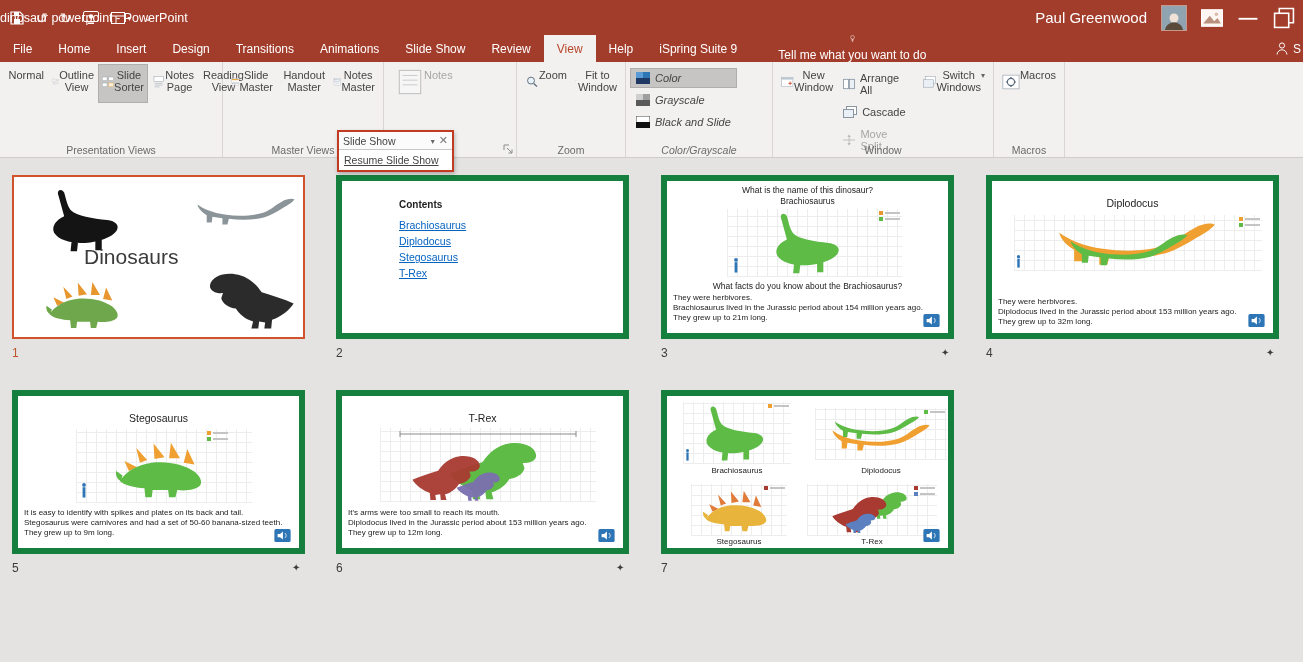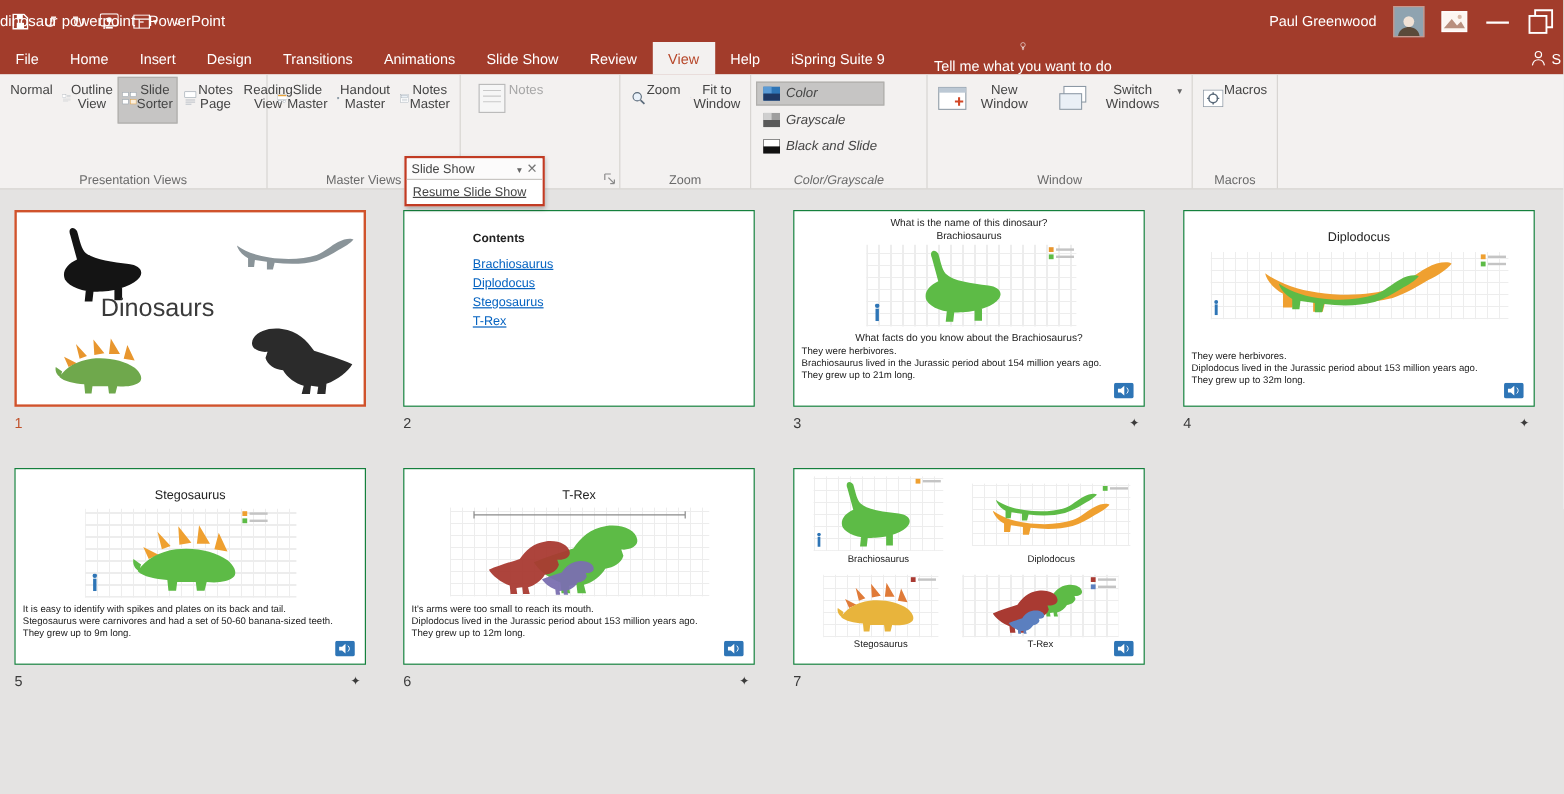--- a/index.html
+++ b/index.html
@@ -4,21 +4,21 @@
 <style>
   html,body{margin:0;padding:0;}
   .app{position:relative;width:1303px;height:662px;background:#E4E3E2;font-family:"Liberation Sans",sans-serif;overflow:hidden;}
 
   
   .titlebar{position:absolute;left:0;top:0;width:100%;height:35px;background:#A23C2B;display:flex;align-items:center;color:#fff;}
   .qat{display:flex;align-items:center;gap:12px;padding-left:10px;font-size:14px;}
   .qat .g{color:#F6E8E3;cursor:default;}
   .tb-title{position:absolute;left:0;right:0;text-align:left;font-size:12.5px;color:#FFF;pointer-events:none;}
   .tb-right{position:absolute;right:8px;top:0;height:35px;display:flex;align-items:center;gap:14px;}
-  .tb-user{font-size:12px;color:#fff;}
+  .tb-user{font-size:15px;color:#fff;}
   .avatar{width:24px;height:24px;background:#8FA3B0;display:flex;align-items:flex-end;justify-content:center;overflow:hidden;border:1px solid #C9988D;}
   .winbtn{display:flex;align-items:center;justify-content:center;width:22px;height:22px;}
 
   
   .tabrow{position:absolute;left:0;top:35px;width:100%;height:27px;background:#A23C2B;display:flex;align-items:stretch;color:#fff;font-size:12px;}
   .tab{display:flex;align-items:center;padding:0 13px;cursor:default;}
   .tab.active{background:#F3F1F0;color:#B7472A;}
   .tellme{display:flex;align-items:center;gap:6px;margin-left:28px;font-size:12px;color:#ffffff;flex-direction:column;}
   .share{position:absolute;right:0;top:0;height:27px;display:flex;align-items:center;gap:5px;padding-right:2px;font-size:12px;color:#fff;}
 
@@ -39,21 +39,21 @@
   .launcher{position:absolute;right:3px;bottom:3px;}
 
   
   .popup{position:absolute;left:337px;top:130px;width:113px;z-index:30;border:2px solid #C13B23;background:#fff;box-shadow:1px 2px 4px rgba(0,0,0,.25);}
   .popup-bar{display:flex;align-items:center;height:17px;background:#FCFBFB;border-bottom:1px solid #C9C6C3;font-size:10.5px;color:#444;padding:0 4px;gap:4px;}
   .popup-bar .ttl{flex:1;}
   .popup-item{font-size:10.5px;color:#444;text-decoration:underline;padding:4px 5px;background:#FFF;}
 
   
   .canvas{position:absolute;left:0;top:158px;width:100%;height:504px;background:#E4E3E2;}
-  .slide{position:absolute;box-sizing:border-box;width:293px;height:164px;background:#fff;border:1px solid #15803d;overflow:hidden;}
+  .slide{position:absolute;box-sizing:border-box;width:293px;height:164px;background:#fff;border:6px solid #15803d;overflow:hidden;}
   .slide.selected{border:2px solid #D0532C;}
   .snum{position:absolute;font-size:12px;color:#3B3B3B;}
   .snum.sel{color:#C0532C;}
   .sstar{position:absolute;font-size:10px;color:#3B3B3B;}
   .abs{position:absolute;}
   .ctr{text-align:center;left:0;right:0;}
   .figure{position:absolute;background:
     repeating-linear-gradient(0deg,#EDEDED 0,#EDEDED 1px,transparent 1px,transparent 10px),
     repeating-linear-gradient(90deg,#EDEDED 0,#EDEDED 1px,transparent 1px,transparent 10px);}
   .facts{position:absolute;left:6px;right:4px;font-size:8px;line-height:10px;color:#222;}
@@ -322,20 +322,43 @@
 
     <div class="rgroup" style="width:212px;">
       <div class="bigbtn">
         <svg class="ric" width="28" height="26" viewBox="0 0 30 26">
             <rect x="1.5" y="2.5" width="26" height="21" fill="#fff" stroke="#8A97A3"></rect>
             <rect x="1.5" y="2.5" width="26" height="5" fill="#BCC8D4"></rect>
             <path d="M21,12 v8 M17,16 h8" stroke="#D24726" stroke-width="2"></path>
           </svg>
         <span>New Window</span>
       </div>
+      <div style="display:flex;flex-direction:column;padding-top:3px;">
+        <div class="smbtn">
+          <svg width="14" height="12" viewBox="0 0 14 12">
+              <rect x="0.5" y="0.5" width="6" height="11" fill="#fff" stroke="#8A97A3"></rect>
+              <rect x="7.5" y="0.5" width="6" height="11" fill="#EAF0F6" stroke="#8A97A3"></rect>
+            </svg>
+          <span>Arrange All</span>
+        </div>
+        <div class="smbtn">
+          <svg width="14" height="12" viewBox="0 0 14 12">
+              <rect x="3.5" y="0.5" width="10" height="8" fill="#fff" stroke="#8A97A3"></rect>
+              <rect x="0.5" y="3.5" width="10" height="8" fill="#EAF0F6" stroke="#8A97A3"></rect>
+            </svg>
+          <span>Cascade</span>
+        </div>
+        <div class="smbtn dis">
+          <svg width="14" height="12" viewBox="0 0 14 12">
+              <path d="M7,0 L7,12 M0,6 L14,6" stroke="#B9B9B9"></path>
+              <path d="M7,0 l-2,2.5 h4 Z M7,12 l-2,-2.5 h4 Z" fill="#B9B9B9"></path>
+            </svg>
+          <span>Move Split</span>
+        </div>
+      </div>
       <div class="bigbtn" style="margin-left:6px;">
         <svg class="ric" width="28" height="26" viewBox="0 0 30 26">
             <rect x="6.5" y="1.5" width="21" height="15" fill="#fff" stroke="#8A97A3"></rect>
             <rect x="2.5" y="8.5" width="21" height="15" fill="#EAF0F6" stroke="#8A97A3"></rect>
           </svg>
         <span>Switch Windows</span>
         <span class="dd">▾</span>
       </div>
       <div class="rgroup-label">Window</div>
     </div>

